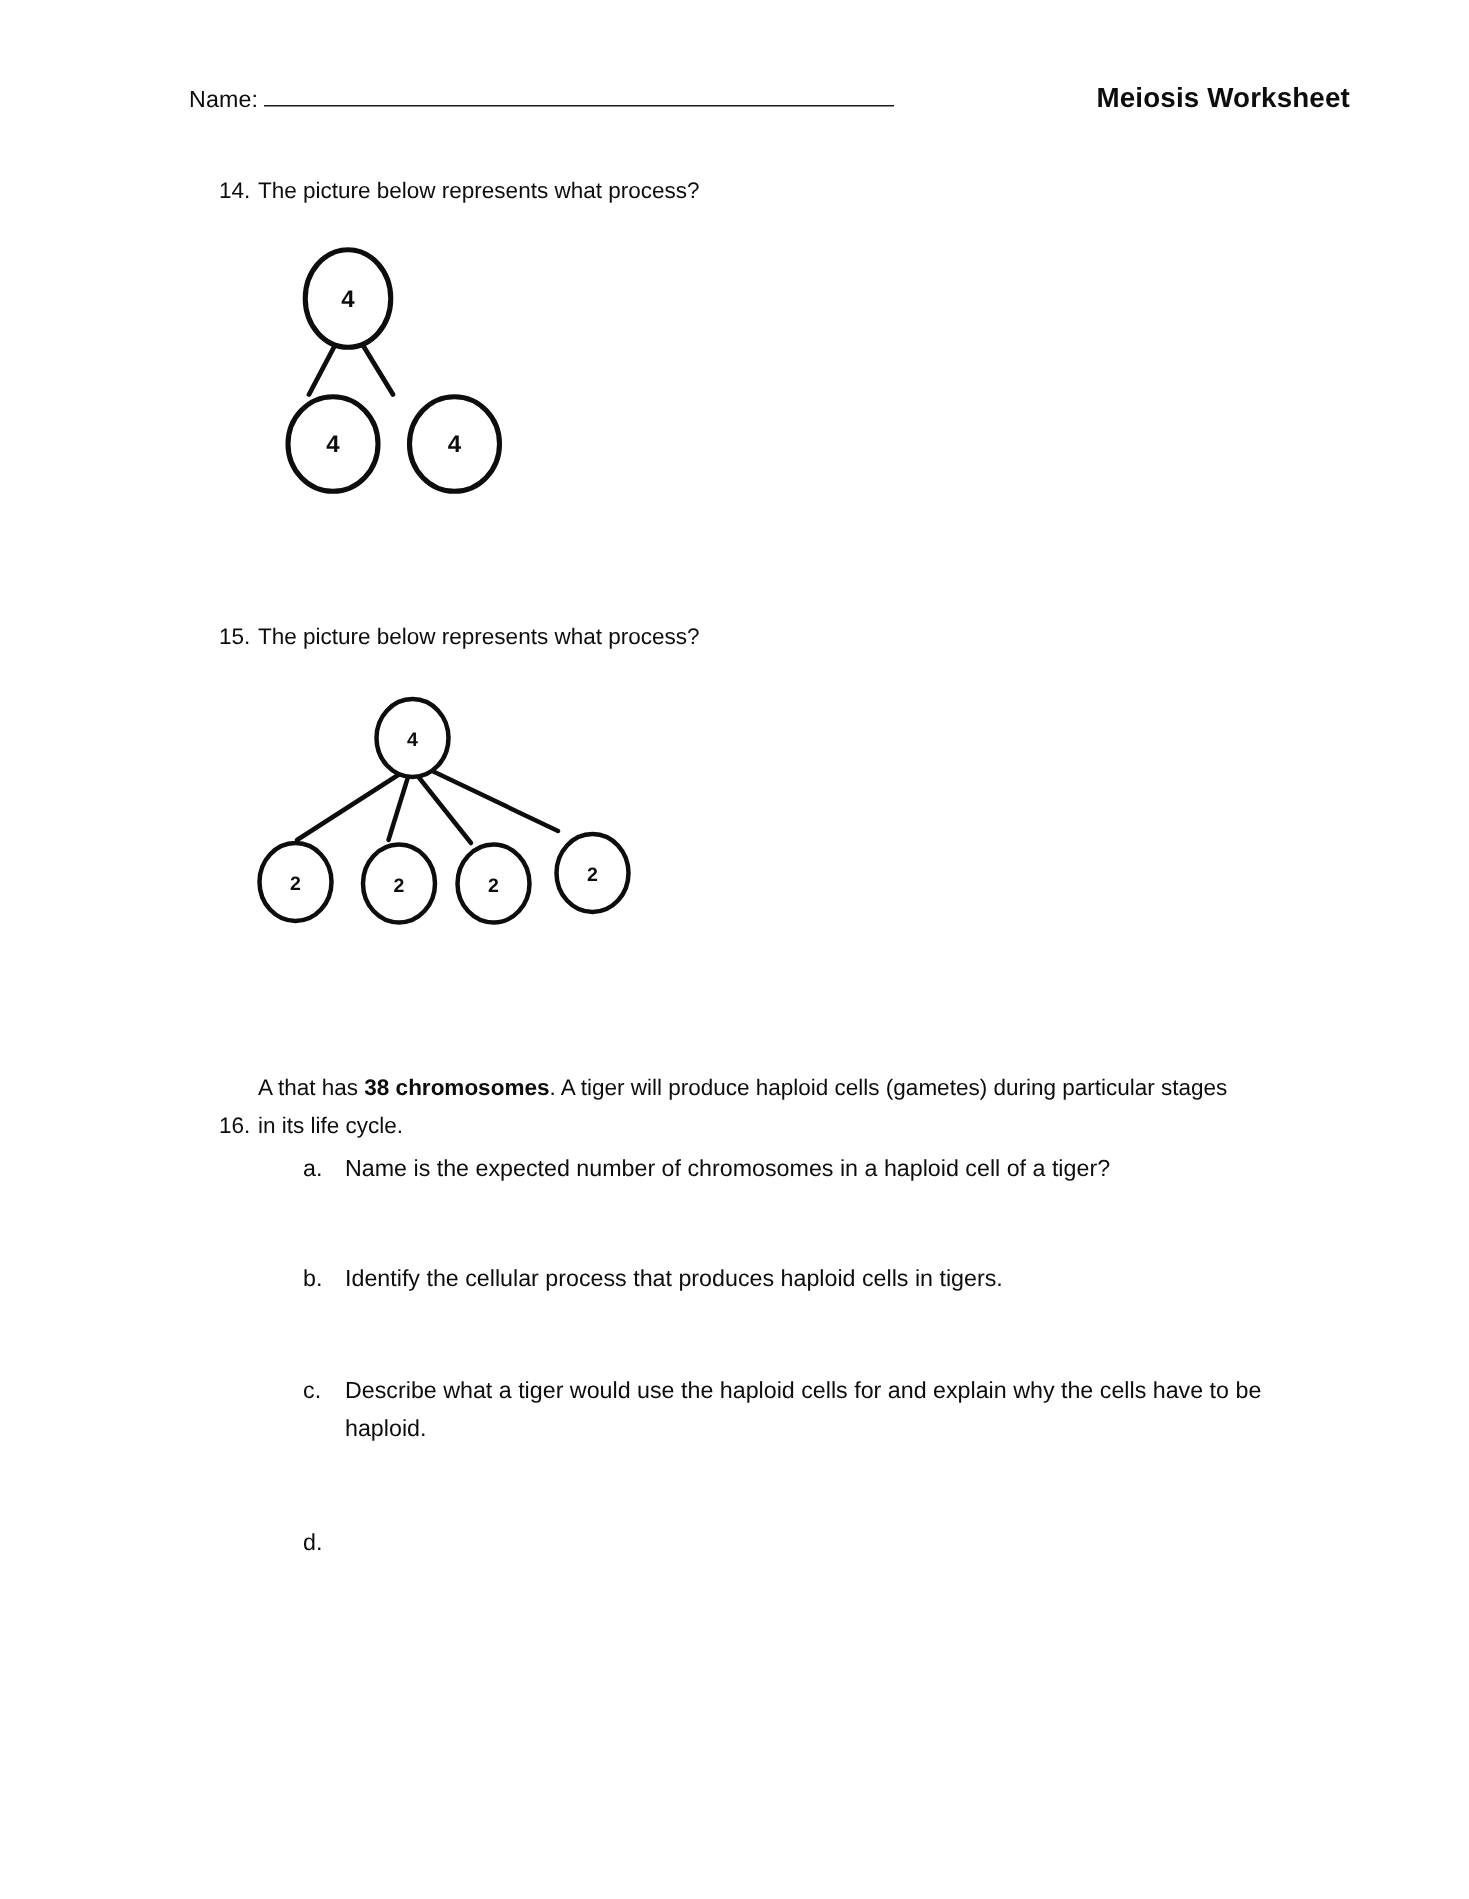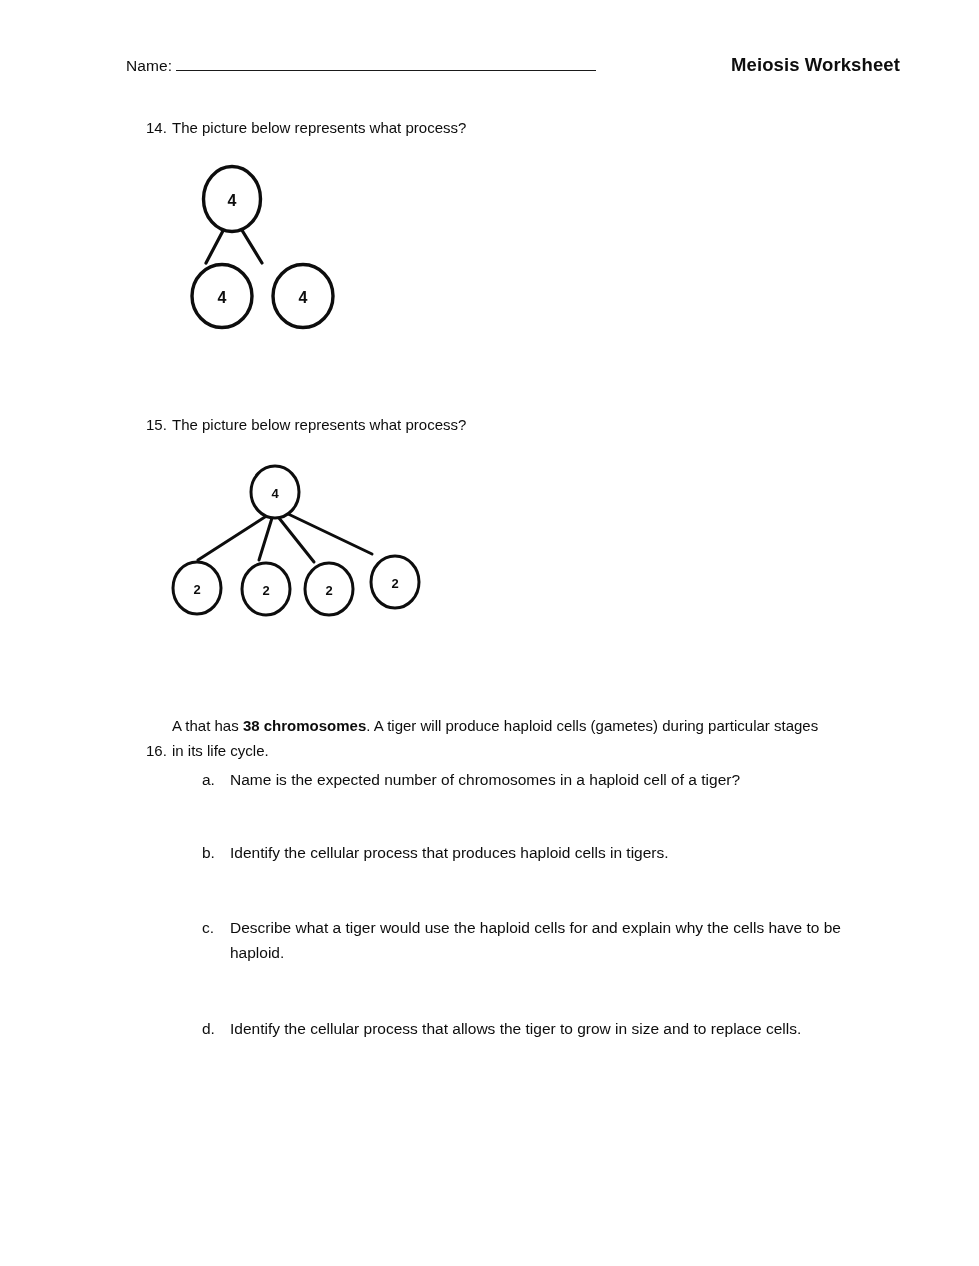--- a/index.html
+++ b/index.html
@@ -189,14 +189,13 @@
   <span class="sub-text">Identify the cellular process that produces haploid cells in tigers.</span>
 </div>
 
 <div class="subitem" id="q16c">
   <span class="sub-marker">c.</span>
   <span class="sub-text">Describe what a tiger would use the haploid cells for and explain why the cells have to be haploid.</span>
 </div>
 
 <div class="subitem" id="q16d">
   <span class="sub-marker">d.</span>
-  <span class="sub-text">Identify the cellular process that allows the tiger to grow in size and to replace cells.</span>
 </div>
 
 </body></html>

